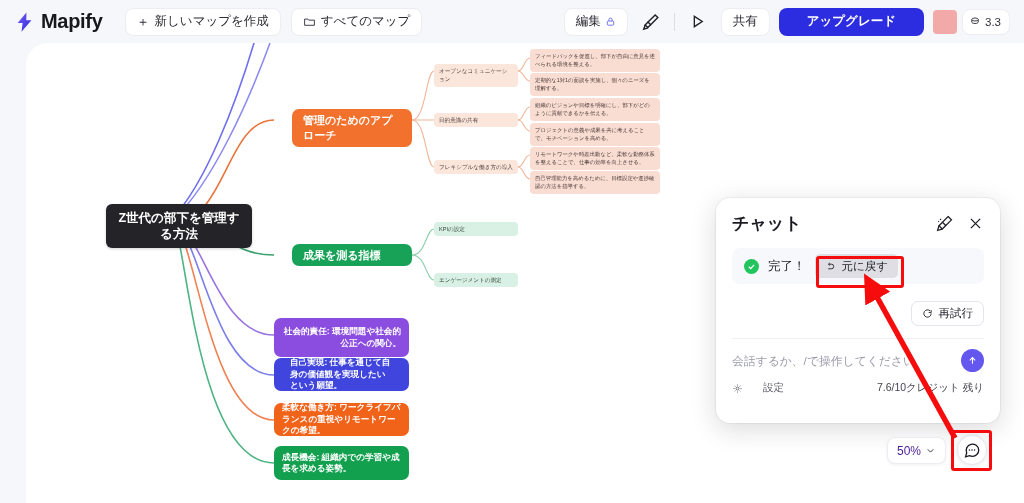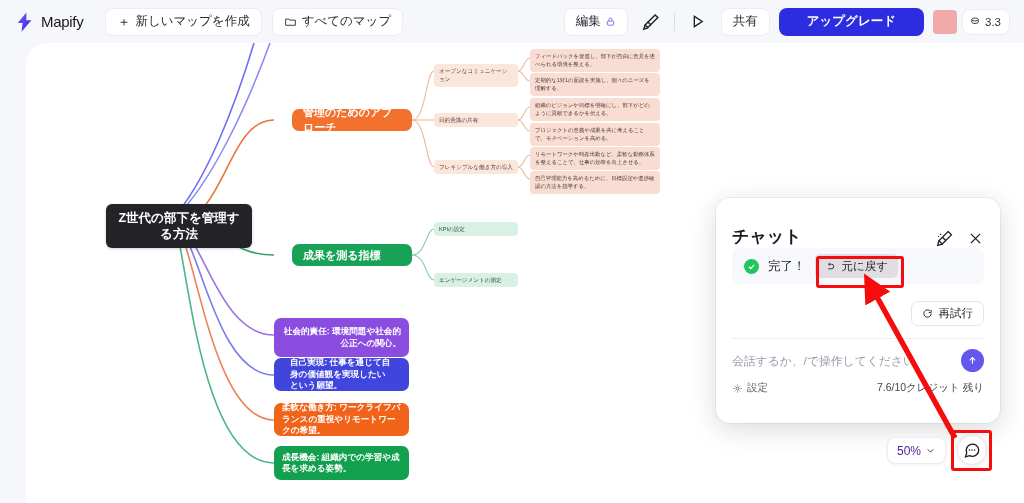--- a/index.html
+++ b/index.html
@@ -12,21 +12,21 @@
   #app { position: relative; width: 1024px; height: 503px; }
 
   
   .header {
     position: absolute; left: 0; top: 0; width: 1024px; height: 43px;
     display: flex; align-items: center; background: #f6f7fa;
     padding: 0 14px;
   }
   .brand { display: flex; align-items: center; gap: 5px; margin-right: 22px; }
   .bolt { width: 22px; height: 22px; }
-  .brand-name { font-size: 15px; font-weight: normal; color: #17171c; letter-spacing: -0.3px; }
+  .brand-name { font-size: 20px; font-weight: bold; color: #17171c; letter-spacing: -0.3px; }
 
   .pill {
     height: 28px; border-radius: 8px; background: #fff;
     display: inline-flex; align-items: center; gap: 5px;
     padding: 0 11px; font-size: 12.5px; color: #2b2b33;
     border: 1px solid #ececf2; cursor: pointer; white-space: nowrap;
   }
   .toolbar-left { display: flex; align-items: center; gap: 10px; }
   .toolbar-right { margin-left: auto; display: flex; align-items: center; gap: 9px; }
 
@@ -90,21 +90,21 @@
   }
 
   
   .chat {
     position: absolute; left: 716px; top: 198px; width: 284px; height: 225px;
     background: #fff; border-radius: 14px;
     box-shadow: 0 6px 26px rgba(24,24,40,.16), 0 0 0 1px rgba(20,20,40,.05);
     overflow: hidden;
   }
   .chat-head {
-    height: 50px; display: flex; align-items: flex-end; padding: 0 16px;
+    height: 50px; display: flex; align-items: center; padding: 0 16px;
   }
   .chat-title { font-size: 17px; font-weight: bold; color: #1a1a22; }
   .chat-head-actions { margin-left: auto; display: flex; align-items: center; gap: 13px; }
   .chat-body { padding: 0 16px; position: relative; }
   .done-row {
     background: #f7f8fc; border-radius: 8px; height: 36px;
     display: flex; align-items: center; gap: 9px; padding: 0 12px;
   }
   .check {
     width: 15px; height: 15px; border-radius: 50%; background: #21c45d;
@@ -133,21 +133,21 @@
   .chat-input::placeholder { color: #9b9bab; }
   .send-btn {
     width: 23px; height: 23px; border-radius: 50%; background: #6457f0;
     display: inline-flex; align-items: center; justify-content: center;
     cursor: pointer; flex: none;
   }
   .chat-foot {
     display: flex; align-items: center; padding: 9px 16px 0 16px;
     font-size: 10.5px; color: #5b5b68;
   }
-  .chat-foot .settings { display: inline-flex; align-items: center; gap: 4px; cursor: pointer; }
+  .chat-foot .settings { display: inline-flex; align-items: center; gap: 20px; cursor: pointer; }
   .chat-foot .credits-left { margin-left: auto; color: #44444f; }
 
   
   .zoom-ctrl {
     position: absolute; left: 887px; top: 437px;
     height: 27px; background: #fff; border: 1px solid #ececf2; border-radius: 8px;
     display: inline-flex; align-items: center; gap: 4px; padding: 0 9px;
     font-size: 12px; color: #4c1d95; cursor: pointer;
     box-shadow: 0 1px 3px rgba(20,20,40,.06);
   }
@@ -274,21 +274,21 @@
       <g fill="none" stroke="#8ccfab" stroke-width="1.1">
         <path d="M386 212 C 400 212, 400 186, 408 186"></path>
         <path d="M386 212 C 400 212, 400 237, 408 237"></path>
       </g>
     </svg>
 
     <div class="node root" style="left:80px; top:161px; width:146px; height:44px; padding:4px 10px;">
       <span>Z世代の部下を管理する方法</span>
     </div>
 
-    <div class="node b1" style="left:266px; top:66px; width:120px; height:22px;">
+    <div class="node b1" style="left:266px; top:66px; width:120px; height:38px;">
       <span>管理のためのアプローチ</span>
     </div>
     <div class="sub peach" style="left:408px; top:21px; width:84px;">
       <span>オープンなコミュニケーション</span>
     </div>
     <div class="sub peach" style="left:408px; top:70px; width:84px;">
       <span>目的意識の共有</span>
     </div>
     <div class="sub peach" style="left:408px; top:117px; width:84px;">
       <span>フレキシブルな働き方の導入</span>

